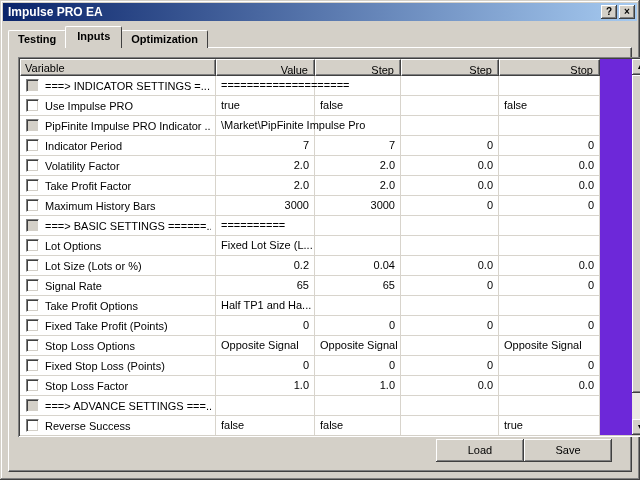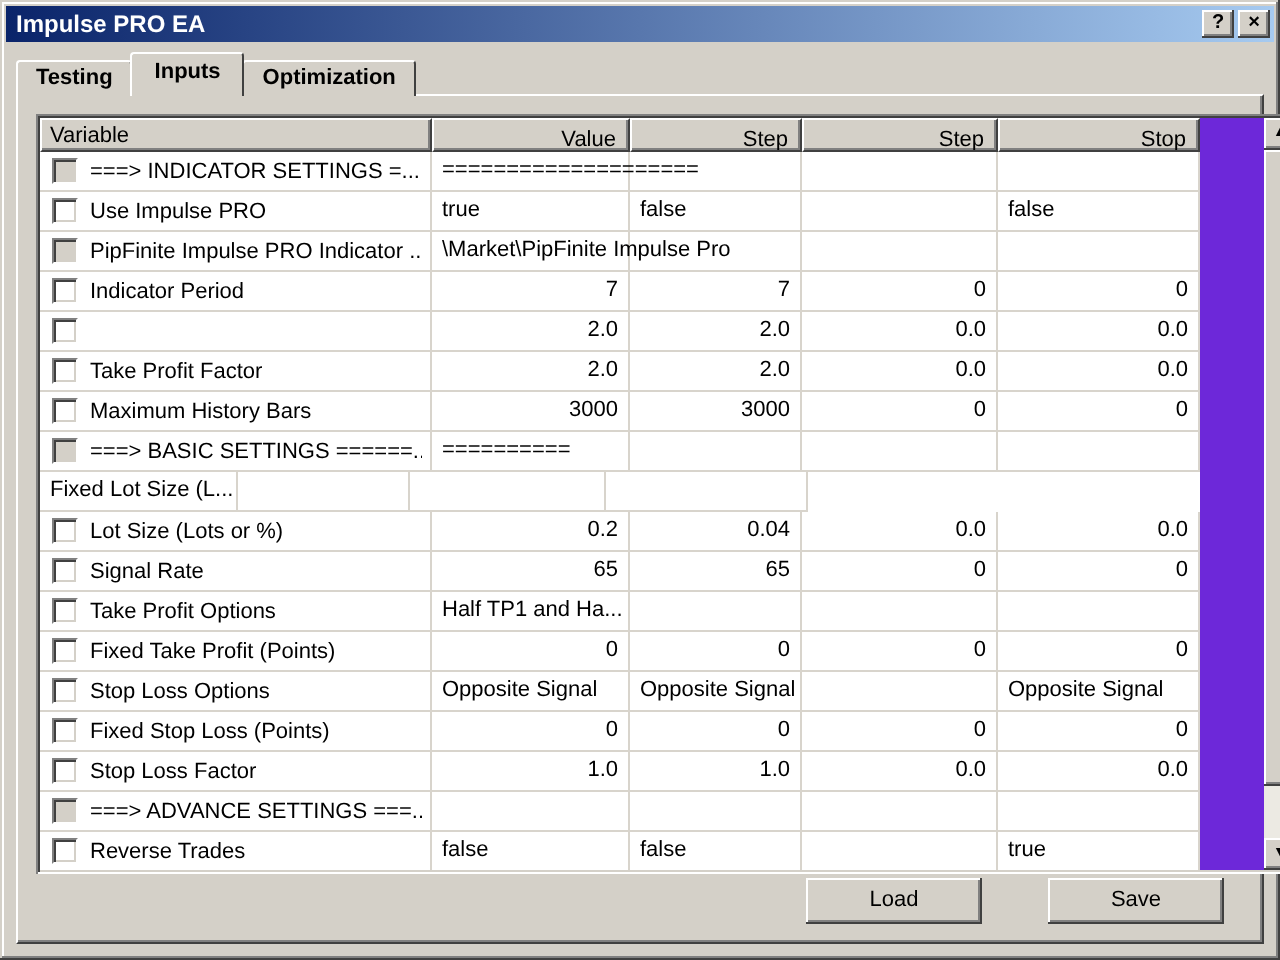--- a/index.html
+++ b/index.html
@@ -45,21 +45,21 @@
     box-shadow: inset 1px 1px 0 #404040, inset -1px -1px 0 #d4d0c8;}
   .checkbox.disabled{background:#d4d0c8;}
   .scroll{position:absolute;right:2px;top:2px;width:16px;bottom:2px;background:#eceae3;}
   .sb-btn{position:absolute;left:0;width:16px;height:16px;background:#d4d0c8;box-sizing:border-box;
     text-align:center;font-size:7px;line-height:15px;color:#000;
     box-shadow: inset -1px -1px 0 #404040, inset 1px 1px 0 #ffffff, inset -2px -2px 0 #808080;}
   .sb-up{top:0;}
   .sb-down{bottom:0;}
   .sb-thumb{position:absolute;left:0;top:16px;width:16px;height:318px;background:#d4d0c8;box-sizing:border-box;
     box-shadow: inset -1px -1px 0 #404040, inset 1px 1px 0 #ffffff, inset -2px -2px 0 #808080;}
-  .btnrow{position:absolute;right:19px;bottom:9px;display:flex;gap:33px;}
+  .btnrow{position:absolute;right:19px;bottom:9px;display:flex;}
   .btn{width:88px;height:23px;background:#d4d0c8;font-size:11px;color:#000;text-align:center;line-height:22px;box-sizing:border-box;
     box-shadow: inset -1px -1px 0 #404040, inset 1px 1px 0 #ffffff, inset -2px -2px 0 #808080, inset 2px 2px 0 #d4d0c8;}
 </style>
 </head>
 <body>
 
 <div class="window">
 
   <div class="titlebar">
     <span class="title">Impulse PRO EA</span>
@@ -126,20 +126,21 @@
     </div>
     <div class="cell c-val num">7</div>
     <div class="cell c-start num">7</div>
     <div class="cell c-step num">0</div>
     <div class="cell c-stop num">0</div>
   </div>
 
   <div class="row">
     <div class="cell c-var">
       <span class="checkbox"></span>
+      <span class="var-label">Volatility Factor</span>
     </div>
     <div class="cell c-val num">2.0</div>
     <div class="cell c-start num">2.0</div>
     <div class="cell c-step num">0.0</div>
     <div class="cell c-stop num">0.0</div>
   </div>
 
   <div class="row">
     <div class="cell c-var">
       <span class="checkbox"></span>
@@ -167,20 +168,24 @@
       <span class="checkbox disabled"></span>
       <span class="var-label">===&gt; BASIC SETTINGS ======...</span>
     </div>
     <div class="cell c-val">==========</div>
     <div class="cell c-start"></div>
     <div class="cell c-step"></div>
     <div class="cell c-stop"></div>
   </div>
 
   <div class="row">
+    <div class="cell c-var">
+      <span class="checkbox"></span>
+      <span class="var-label">Lot Options</span>
+    </div>
     <div class="cell c-val">Fixed Lot Size (L...</div>
     <div class="cell c-start"></div>
     <div class="cell c-step"></div>
     <div class="cell c-stop"></div>
   </div>
 
   <div class="row">
     <div class="cell c-var">
       <span class="checkbox"></span>
       <span class="var-label">Lot Size (Lots or %)</span>
@@ -264,21 +269,21 @@
     </div>
     <div class="cell c-val"></div>
     <div class="cell c-start"></div>
     <div class="cell c-step"></div>
     <div class="cell c-stop"></div>
   </div>
 
   <div class="row">
     <div class="cell c-var">
       <span class="checkbox"></span>
-      <span class="var-label">Reverse Trades</span>
+      <span class="var-label">Reverse Success</span>
     </div>
     <div class="cell c-val">false</div>
     <div class="cell c-start">false</div>
     <div class="cell c-step"></div>
     <div class="cell c-stop">true</div>
   </div>
 </div>
       <div class="scroll">
         <div class="sb-btn sb-up">▲</div>
         <div class="sb-thumb"></div>

